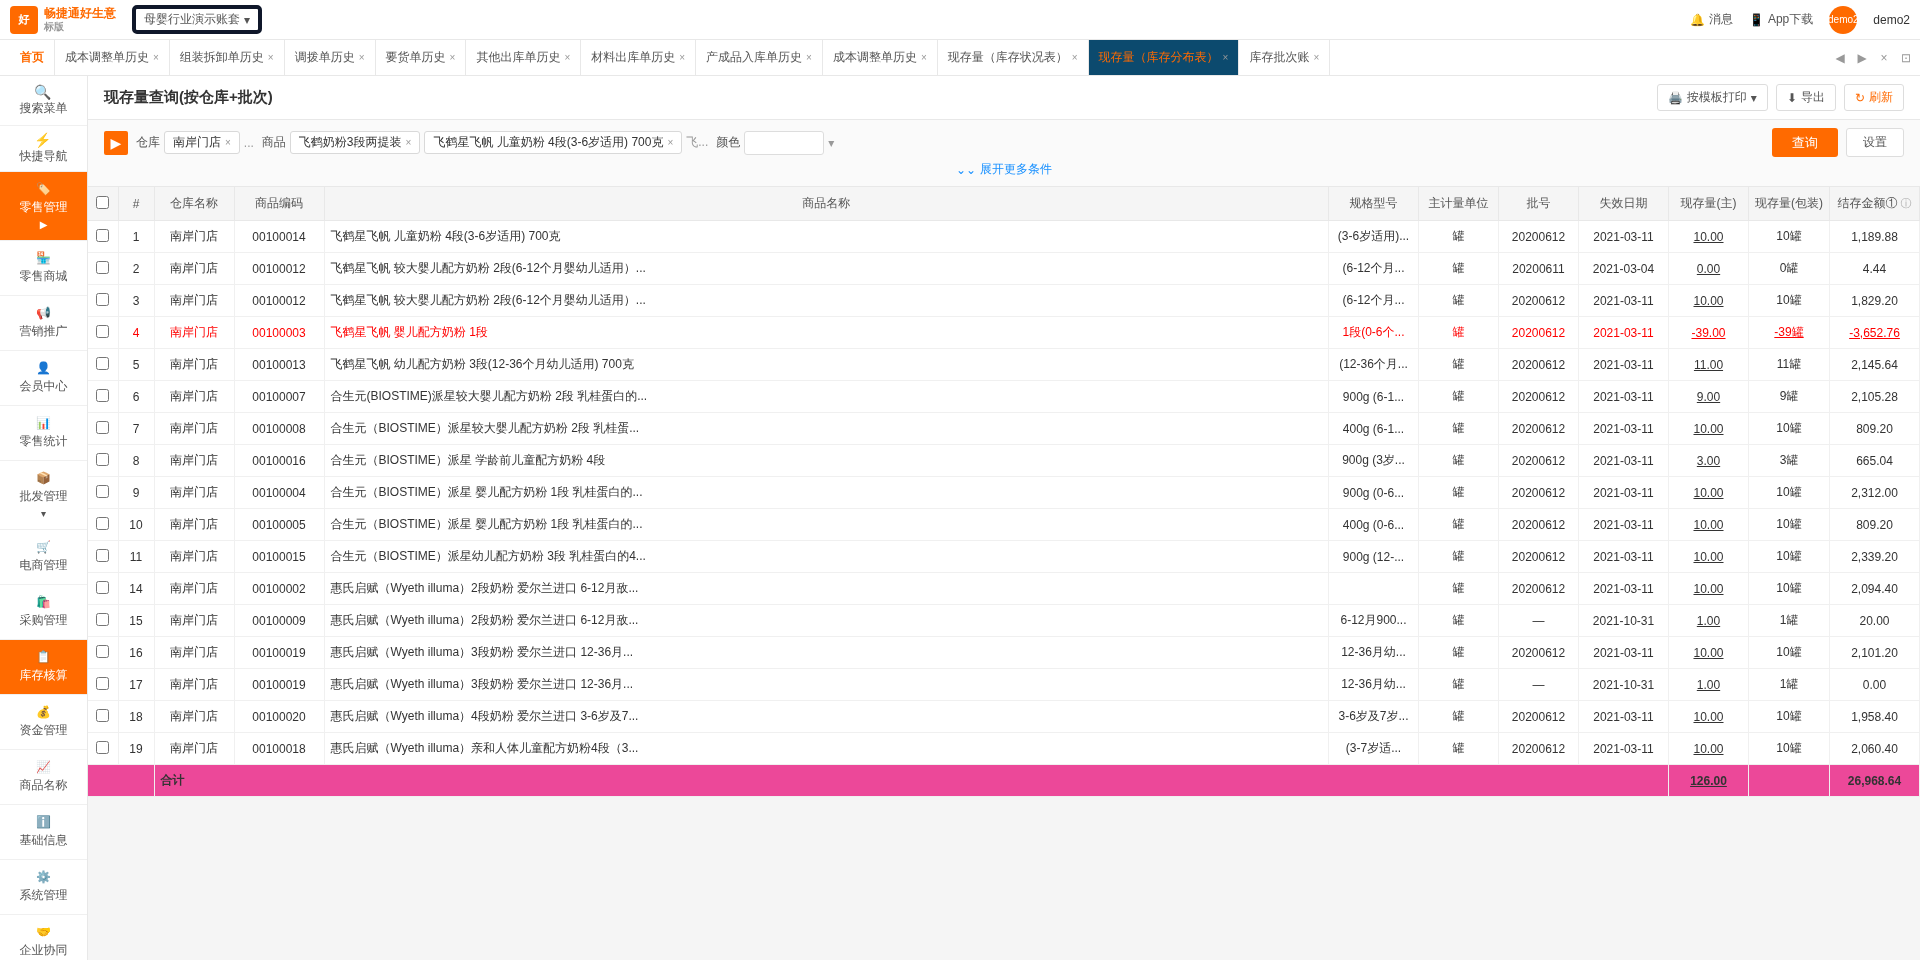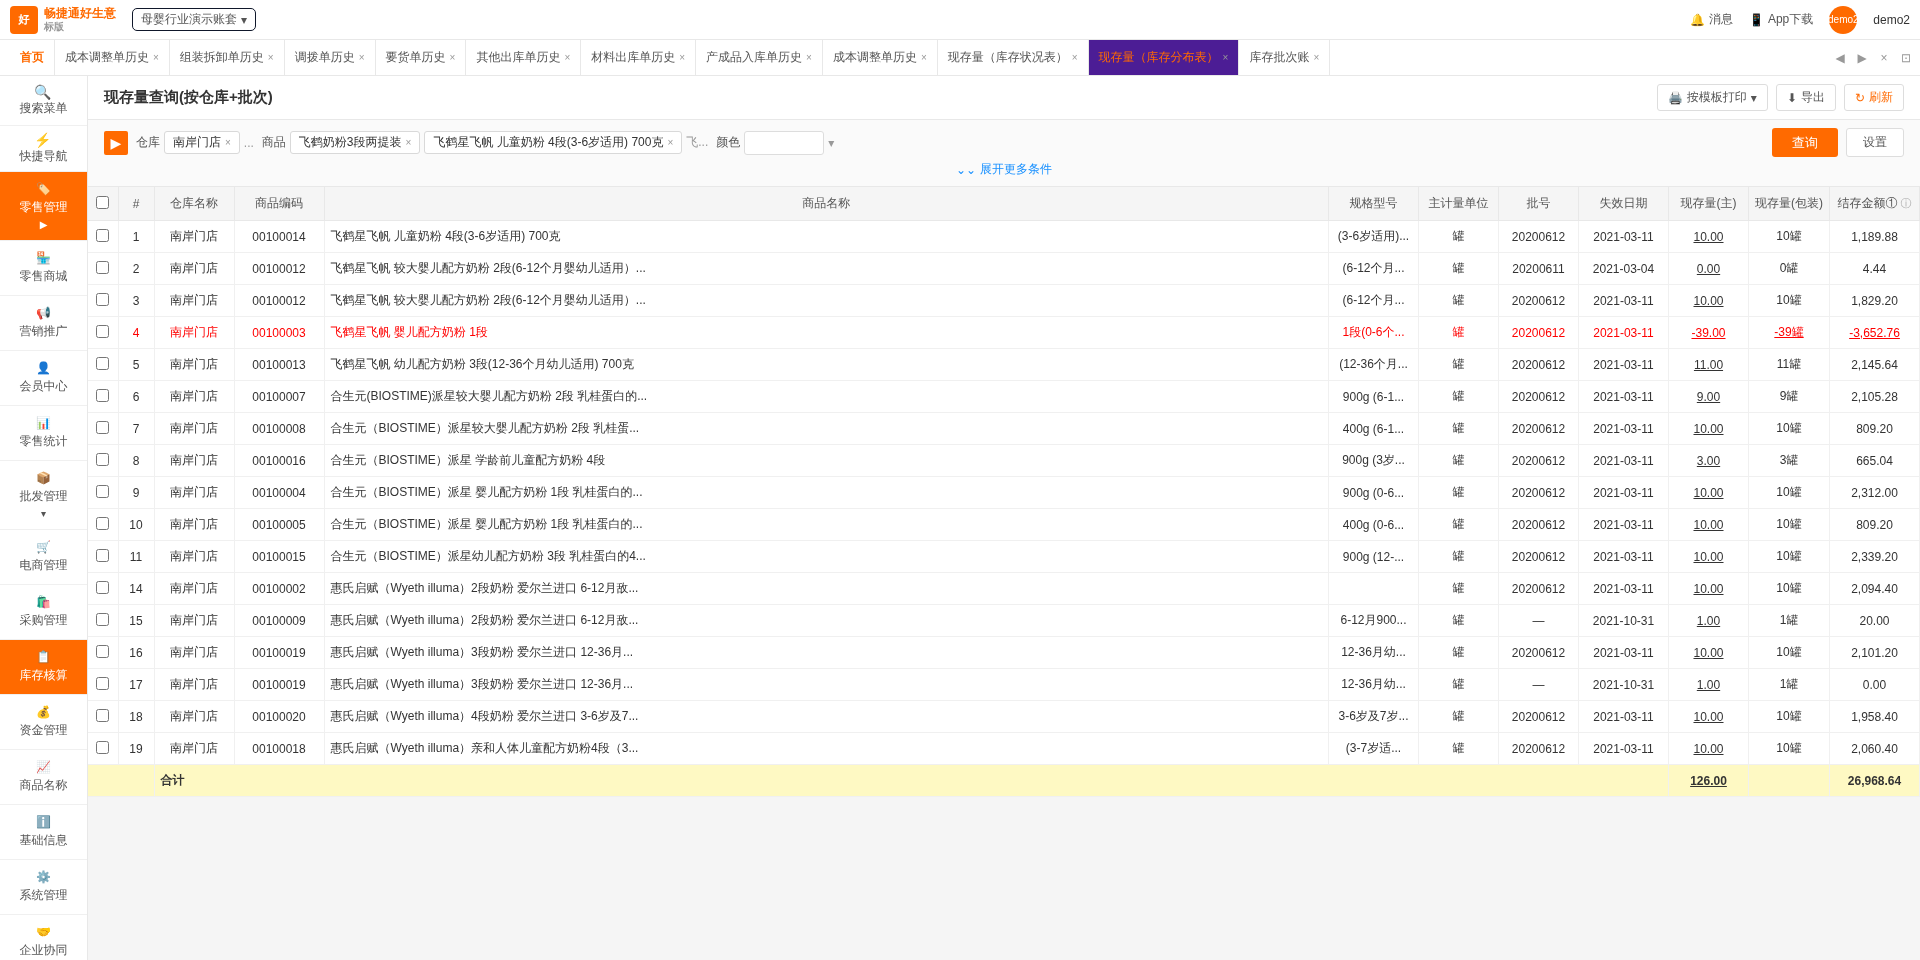--- a/index.html
+++ b/index.html
@@ -5,29 +5,29 @@
     * { box-sizing: border-box; margin: 0; padding: 0; }
     body { font-family: 'Microsoft YaHei', Arial, sans-serif; font-size: 12px; background: #f5f5f5; color: #333; }
 
     
     .top-bar {
       display: flex; align-items: center; background: #fff; height: 40px;
       border-bottom: 1px solid #e8e8e8; padding: 0 10px; gap: 16px;
     }
     .logo { display: flex; align-items: center; gap: 6px; color: #ff6a00; font-weight: bold; font-size: 13px; min-width: 80px; }
     .logo-icon { width: 28px; height: 28px; background: #ff6a00; border-radius: 4px; display: flex; align-items: center; justify-content: center; color: #fff; font-size: 11px; font-weight: bold; }
-    .industry-selector { display: flex; align-items: center; gap: 4px; font-size: 12px; color: #555; border: 1px solid #0f172a; padding: 2px 8px; border-radius: 5px; cursor: pointer; }
+    .industry-selector { display: flex; align-items: center; gap: 4px; font-size: 12px; color: #555; border: 4px solid #0f172a; padding: 2px 8px; border-radius: 5px; cursor: pointer; }
     .top-bar-right { margin-left: auto; display: flex; align-items: center; gap: 16px; }
     .top-bar-btn { display: flex; align-items: center; gap: 4px; color: #555; cursor: pointer; font-size: 12px; }
     .user-avatar { width: 28px; height: 28px; border-radius: 50%; background: #ff6a00; color: #fff; display: flex; align-items: center; justify-content: center; font-size: 11px; }
 
     
     .nav-tabs { background: #fff; display: flex; align-items: center; height: 36px; border-bottom: 1px solid #e8e8e8; padding: 0 0 0 10px; overflow: hidden; position: relative; }
     .nav-tab { display: flex; align-items: center; height: 100%; padding: 0 10px; font-size: 12px; color: #555; cursor: pointer; white-space: nowrap; border-right: 1px solid #e8e8e8; gap: 4px; flex-shrink: 0; }
-    .nav-tab.active { color: #ff6a00; background: #4c1d95; }
+    .nav-tab.active { color: #ff6a00; background: #0c4a6e; }
     .nav-tab .close-x { color: #999; font-size: 10px; cursor: pointer; }
     .nav-tab.home { color: #ff6a00; font-weight: bold; }
     .nav-arrows { display: flex; align-items: center; margin-left: auto; gap: 2px; padding: 0 4px; }
     .nav-arrow { width: 20px; height: 20px; display: flex; align-items: center; justify-content: center; cursor: pointer; color: #999; font-size: 12px; }
 
     
     .main-layout { display: flex; height: calc(960px - 76px); }
 
     
     .sidebar { width: 88px; background: #fff; border-right: 1px solid #e8e8e8; display: flex; flex-direction: column; overflow-y: auto; }
@@ -65,21 +65,21 @@
     
     .table-container { flex: 1; overflow: auto; padding: 0 0 0 0; }
     table { width: 100%; border-collapse: collapse; background: #fff; }
     thead tr { background: #f5f5f5; }
     th { padding: 8px 6px; text-align: center; font-size: 12px; font-weight: normal; color: #555; border-bottom: 1px solid #e8e8e8; border-right: 1px solid #e8e8e8; white-space: nowrap; }
     td { padding: 7px 6px; text-align: center; font-size: 12px; color: #333; border-bottom: 1px solid #f0f0f0; border-right: 1px solid #f0f0f0; white-space: nowrap; }
     td.name-cell { text-align: left; max-width: 220px; overflow: hidden; text-overflow: ellipsis; }
     tr.negative td { color: #f00; }
     .underline { text-decoration: underline; color: #333; }
     .red-val { color: #f00; text-decoration: underline; }
-    .footer-row { background: #fef9c3; font-weight: bold; }
+    .footer-row { background: #ec4899; font-weight: bold; }
     .footer-row td { border-top: 1px solid #e8e8e8; }
     .col-checkbox { width: 30px; }
     .col-num { width: 36px; }
     .col-warehouse { width: 80px; }
     .col-code { width: 90px; }
     .col-name { min-width: 200px; }
     .col-spec { width: 90px; }
     .col-unit { width: 80px; }
     .col-batch { width: 80px; }
     .col-expire { width: 90px; }

